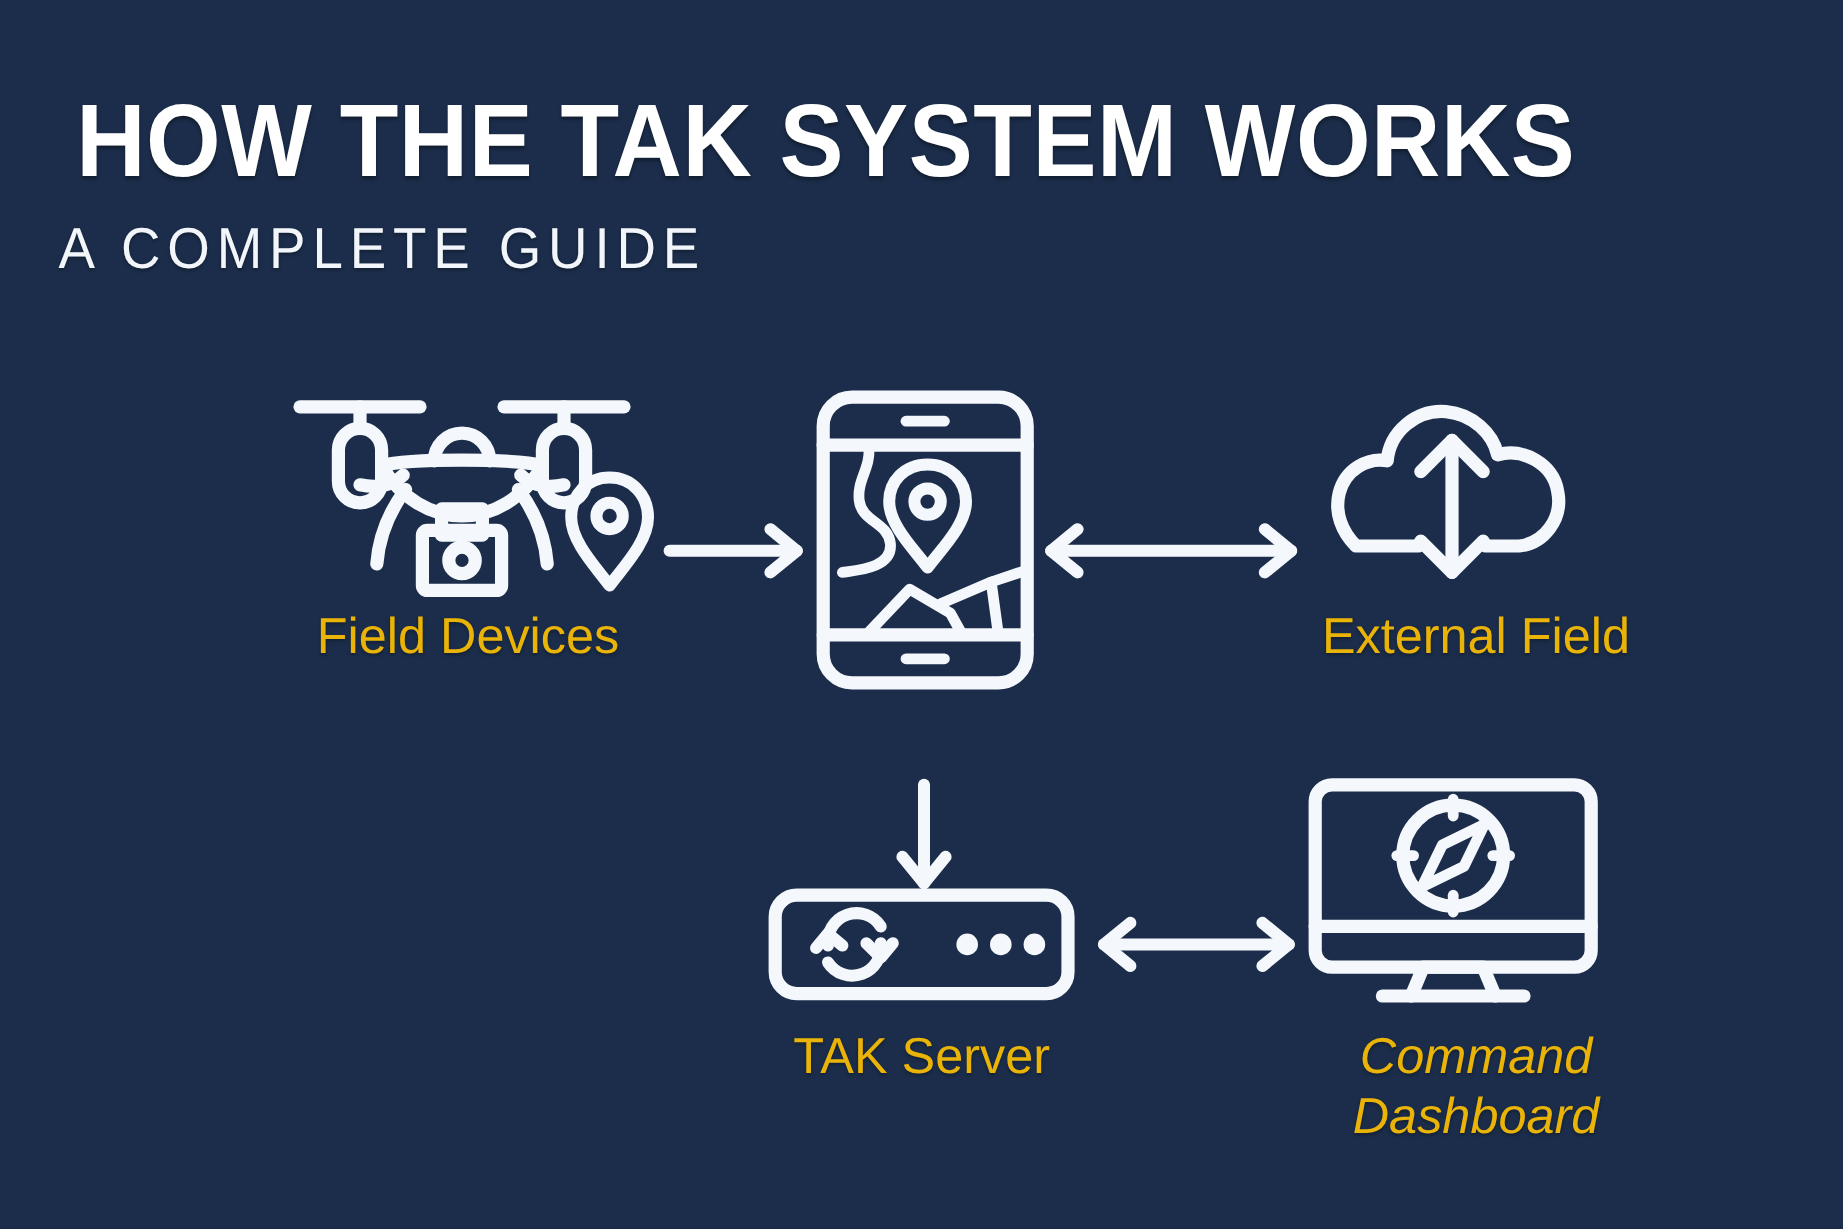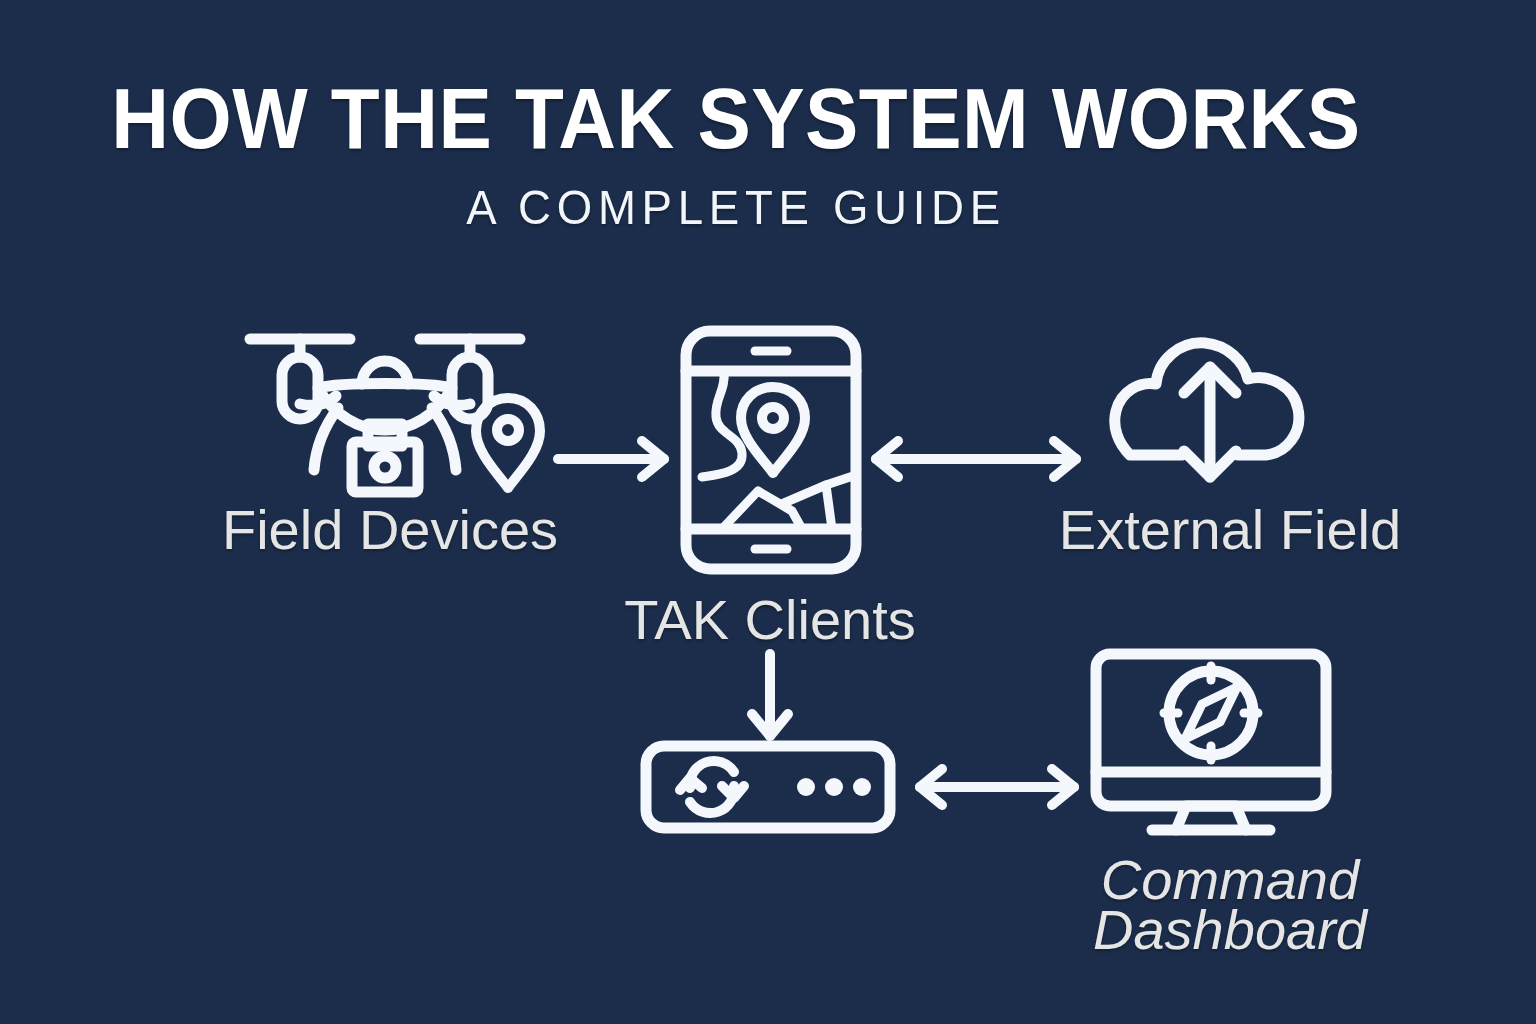--- a/index.html
+++ b/index.html
@@ -18,24 +18,23 @@
   #canvas {
     position: relative;
     width: 1536px;
     height: 1024px;
     background: #1b2d4a;
   }
 
   
   #title-block {
     position: absolute;
-    left: 0;
+    left: 12px;
     top: 72px;
     width: 1472px;
-    text-align: center;
   }
   #main-title {
     font-family: "Liberation Sans Narrow", "Liberation Sans", sans-serif;
     font-weight: 700;
     font-size: 86px;
     line-height: 92px;
     letter-spacing: 0.5px;
     color: #ffffff;
     transform: scaleX(0.93);
     transform-origin: center top;
@@ -55,23 +54,23 @@
     white-space: nowrap;
     text-shadow: 0 2px 3px rgba(0,0,0,0.3);
   }
 
   
   .node-label {
     position: absolute;
     text-align: center;
     font-family: "Liberation Sans", sans-serif;
     font-weight: 400;
-    font-size: 56px;
+    font-size: 42px;
     line-height: 50px;
-    color: #e5e5e5;
+    color: #eab308;
     white-space: pre-line;
     text-shadow: 0 2px 3px rgba(0,0,0,0.3);
   }
 
   .icon-wrap { position: absolute; }
   .icon-wrap svg { display: block; overflow: visible; }
 
   .stroke {
     fill: none;
     stroke: #f4f7fb;
@@ -158,21 +157,20 @@
       <path class="stroke" stroke-width="9" d="M42 204 L78 166 L112 186 L122 204"></path>
 
       <path class="stroke" stroke-width="9" d="M104 178 L146 160 L176 150"></path>
       <path class="stroke" stroke-width="9" d="M146 160 L152 204"></path>
 
       <path class="stroke" stroke-width="10" d="M93 62 C74 62 61 76 61 93 C61 113 83 134 93 148 C103 134 125 113 125 93 C125 76 112 62 93 62 Z"></path>
       <circle class="stroke" stroke-width="10" cx="93" cy="93" r="11"></circle>
     </svg>
   </div>
 
-  <div class="node-label" style="left:580px; top:595px; width:380px;">TAK Clients</div>
 
   <div class="icon-wrap connector" style="left:868px; top:433px; width:216px; height:52px;">
     <svg width="216" height="52" viewBox="0 0 216 52">
       <path class="stroke" stroke-width="10" d="M8 26 H208"></path>
       <path class="stroke" stroke-width="10" d="M30 8 L8 26 L30 44"></path>
       <path class="stroke" stroke-width="10" d="M186 8 L208 26 L186 44"></path>
     </svg>
   </div>
 
   <div class="icon-wrap" style="left:1108px; top:315px; width:212px; height:190px;">
@@ -205,20 +203,21 @@
       <path class="stroke" stroke-width="10" d="M94 32 A24 24 0 0 0 50 48"></path>
       <path class="stroke" stroke-width="10" d="M40 50 L50 38 L62 48"></path>
       <path class="stroke" stroke-width="10" d="M82 46 L94 58 L104 46"></path>
 
       <circle class="fillw" cx="166" cy="47" r="9"></circle>
       <circle class="fillw" cx="194" cy="47" r="9"></circle>
       <circle class="fillw" cx="222" cy="47" r="9"></circle>
     </svg>
   </div>
 
+  <div class="node-label" style="left:578px; top:855px; width:380px;">TAK Server</div>
 
   <div class="icon-wrap connector" style="left:912px; top:761px; width:170px; height:52px;">
     <svg width="170" height="52" viewBox="0 0 170 52">
       <path class="stroke" stroke-width="10" d="M8 26 H162"></path>
       <path class="stroke" stroke-width="10" d="M30 8 L8 26 L30 44"></path>
       <path class="stroke" stroke-width="10" d="M140 8 L162 26 L140 44"></path>
     </svg>
   </div>
 
   <div class="icon-wrap" style="left:1090px; top:648px; width:242px; height:190px;">

